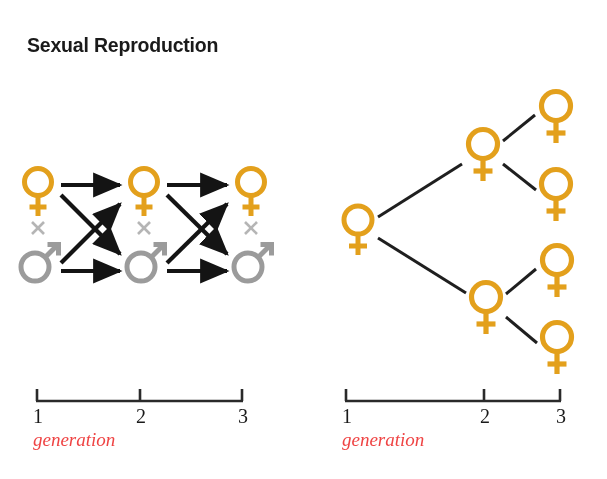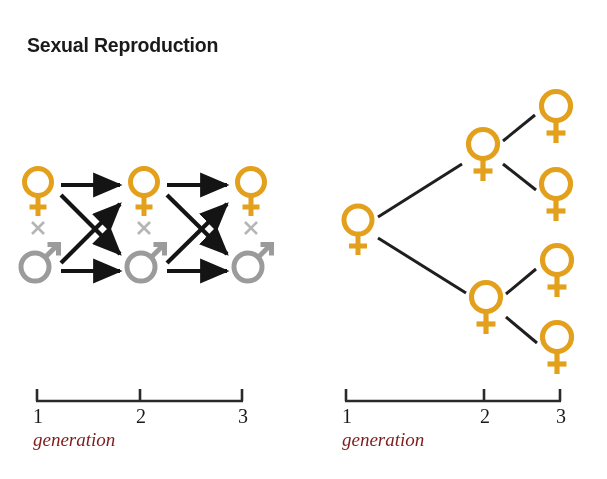--- a/index.html
+++ b/index.html
@@ -40,21 +40,21 @@
     font-size: 20px;
     color: #1a1a1a;
     text-align: center;
     width: 20px;
   }
   .axis-label {
     position: absolute;
     font-family: "Liberation Serif", serif;
     font-style: italic;
     font-size: 19px;
-    color: #7f1d1d;
+    color: #ef4444;
     white-space: nowrap;
   }
   svg { display: block; }
   .sym-f { stroke: #E3A01C; }
   .sym-m { stroke: #9b9b9b; }
   .cross-mark { stroke: #b5b5b5; }
   .arrow-line { stroke: #141414; }
   .tree-line { stroke: #1f1f1f; }
   .axis-line { stroke: #2a2a2a; }
 </style>

